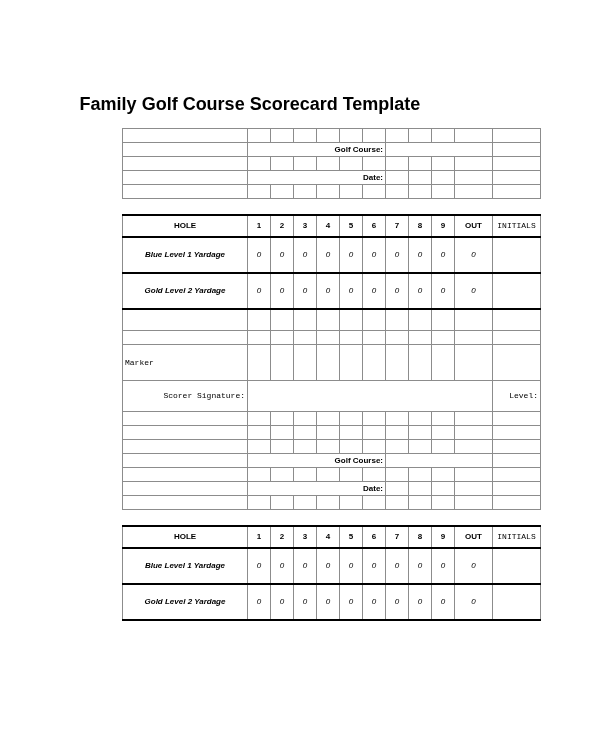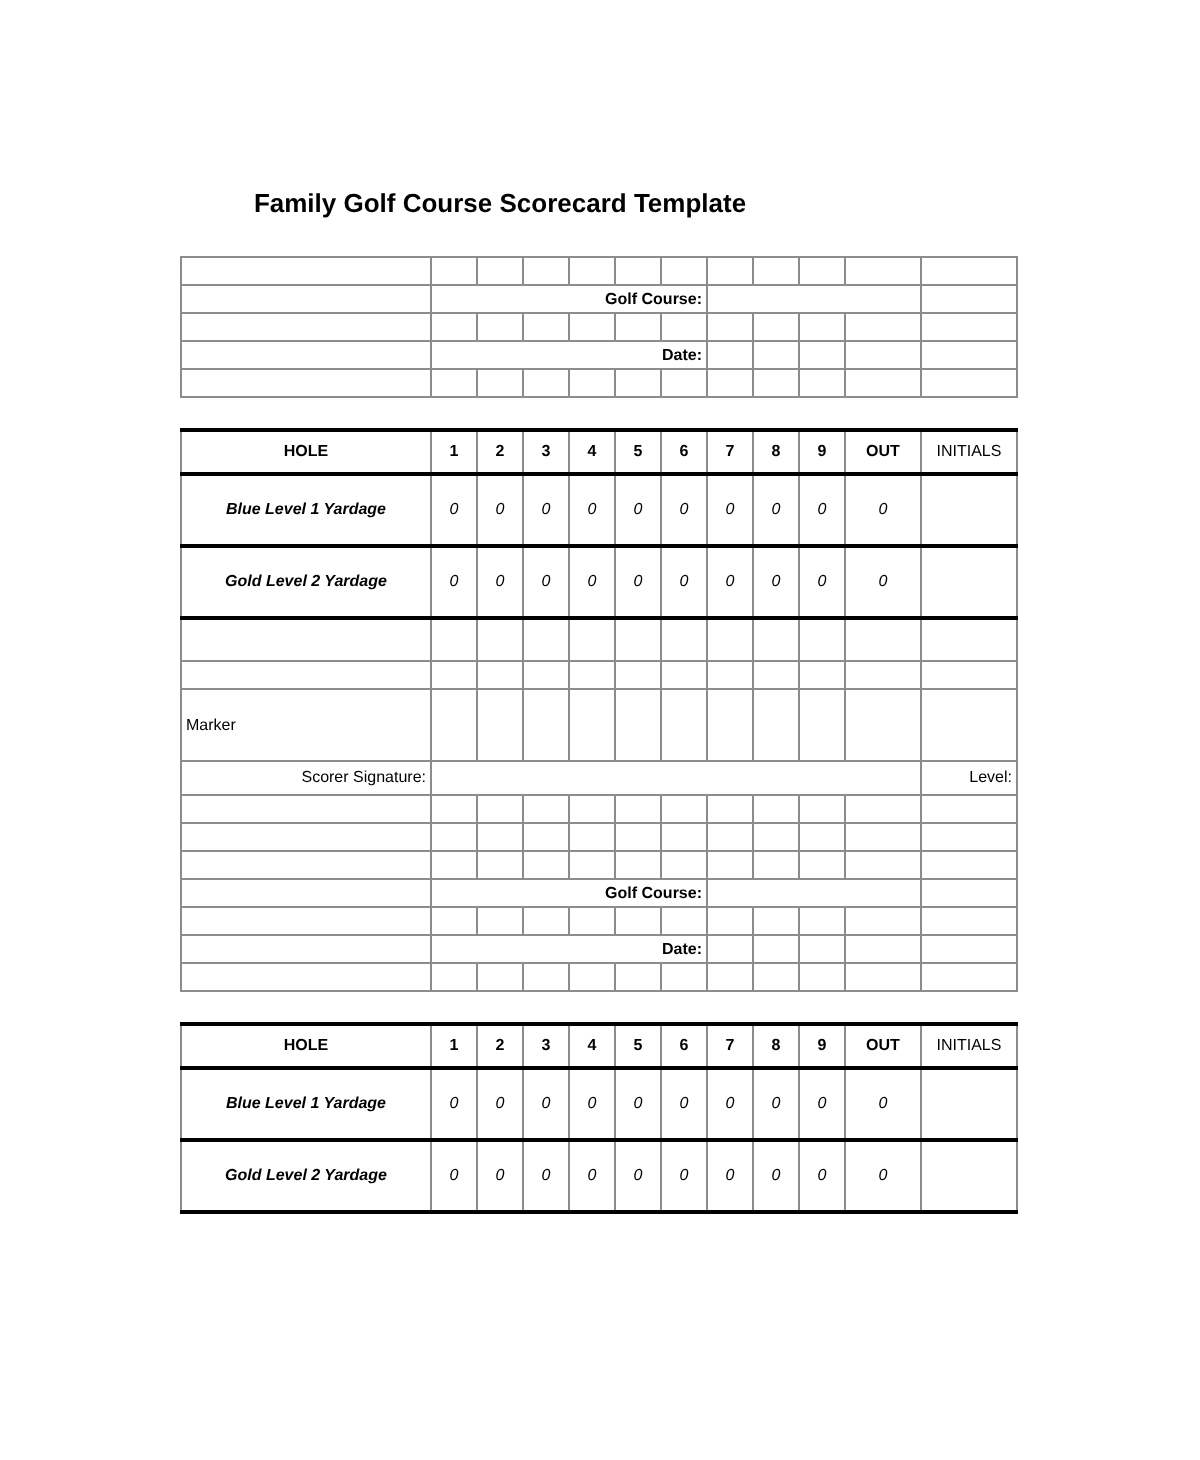--- a/index.html
+++ b/index.html
@@ -6,46 +6,46 @@
   html, body { margin: 0; padding: 0; }
   body {
     width: 600px; height: 730px;
     background: #ffffff;
     font-family: "Liberation Sans", sans-serif;
     color: #000;
   }
   .page { position: relative; width: 600px; height: 730px; background: #ffffff; overflow: hidden; }
   .title {
     position: absolute; top: 94px; left: 0; width: 500px;
-    text-align: center; font-size: 13px; font-weight: 700;
+    text-align: center; font-size: 18px; font-weight: 700;
   }
   .sheet { position: absolute; top: 128px; left: 90px; }
-  table.grid { border-collapse: collapse; table-layout: fixed; width: 418px; }
+  table.grid { border-collapse: collapse; table-layout: fixed; width: 418px; margin-left: 32px; }
   .grid td {
     border: 1px solid #8c8c8c;
     padding: 0 2px;
     font-size: 8px;
     line-height: 1.2;
     height: 14px;
     overflow: hidden;
     white-space: nowrap;
     vertical-align: middle;
   }
   tr.h14 td { height: 14px; }
-  tr.h17 td { height: 17px; }
+  tr.h17 td { height: 31px; }
   tr.h22 td { height: 22px; }
   tr.h24 td { height: 36px; font-style: italic; }
   tr.h36 td { height: 36px; }
   tr.spacer td { border: none; height: 16px; }
   tr.thickt td { border-top: 2px solid #000; }
   tr.thickb td { border-bottom: 2px solid #000; }
   .bold   { font-weight: 700; text-align: center; }
   .center { text-align: center; }
   .right  { text-align: right; }
-  .small  { font-size: 7px; }
+  .small  { font-size: 7px; font-family: Liberation Mono, monospace; }
 </style>
 </head>
 <body>
 
 <div class="page">
   <div class="title">Family Golf Course Scorecard Template</div>
   <div class="sheet">
     <table class="grid">
       <colgroup>
         <col style="width:125px">

